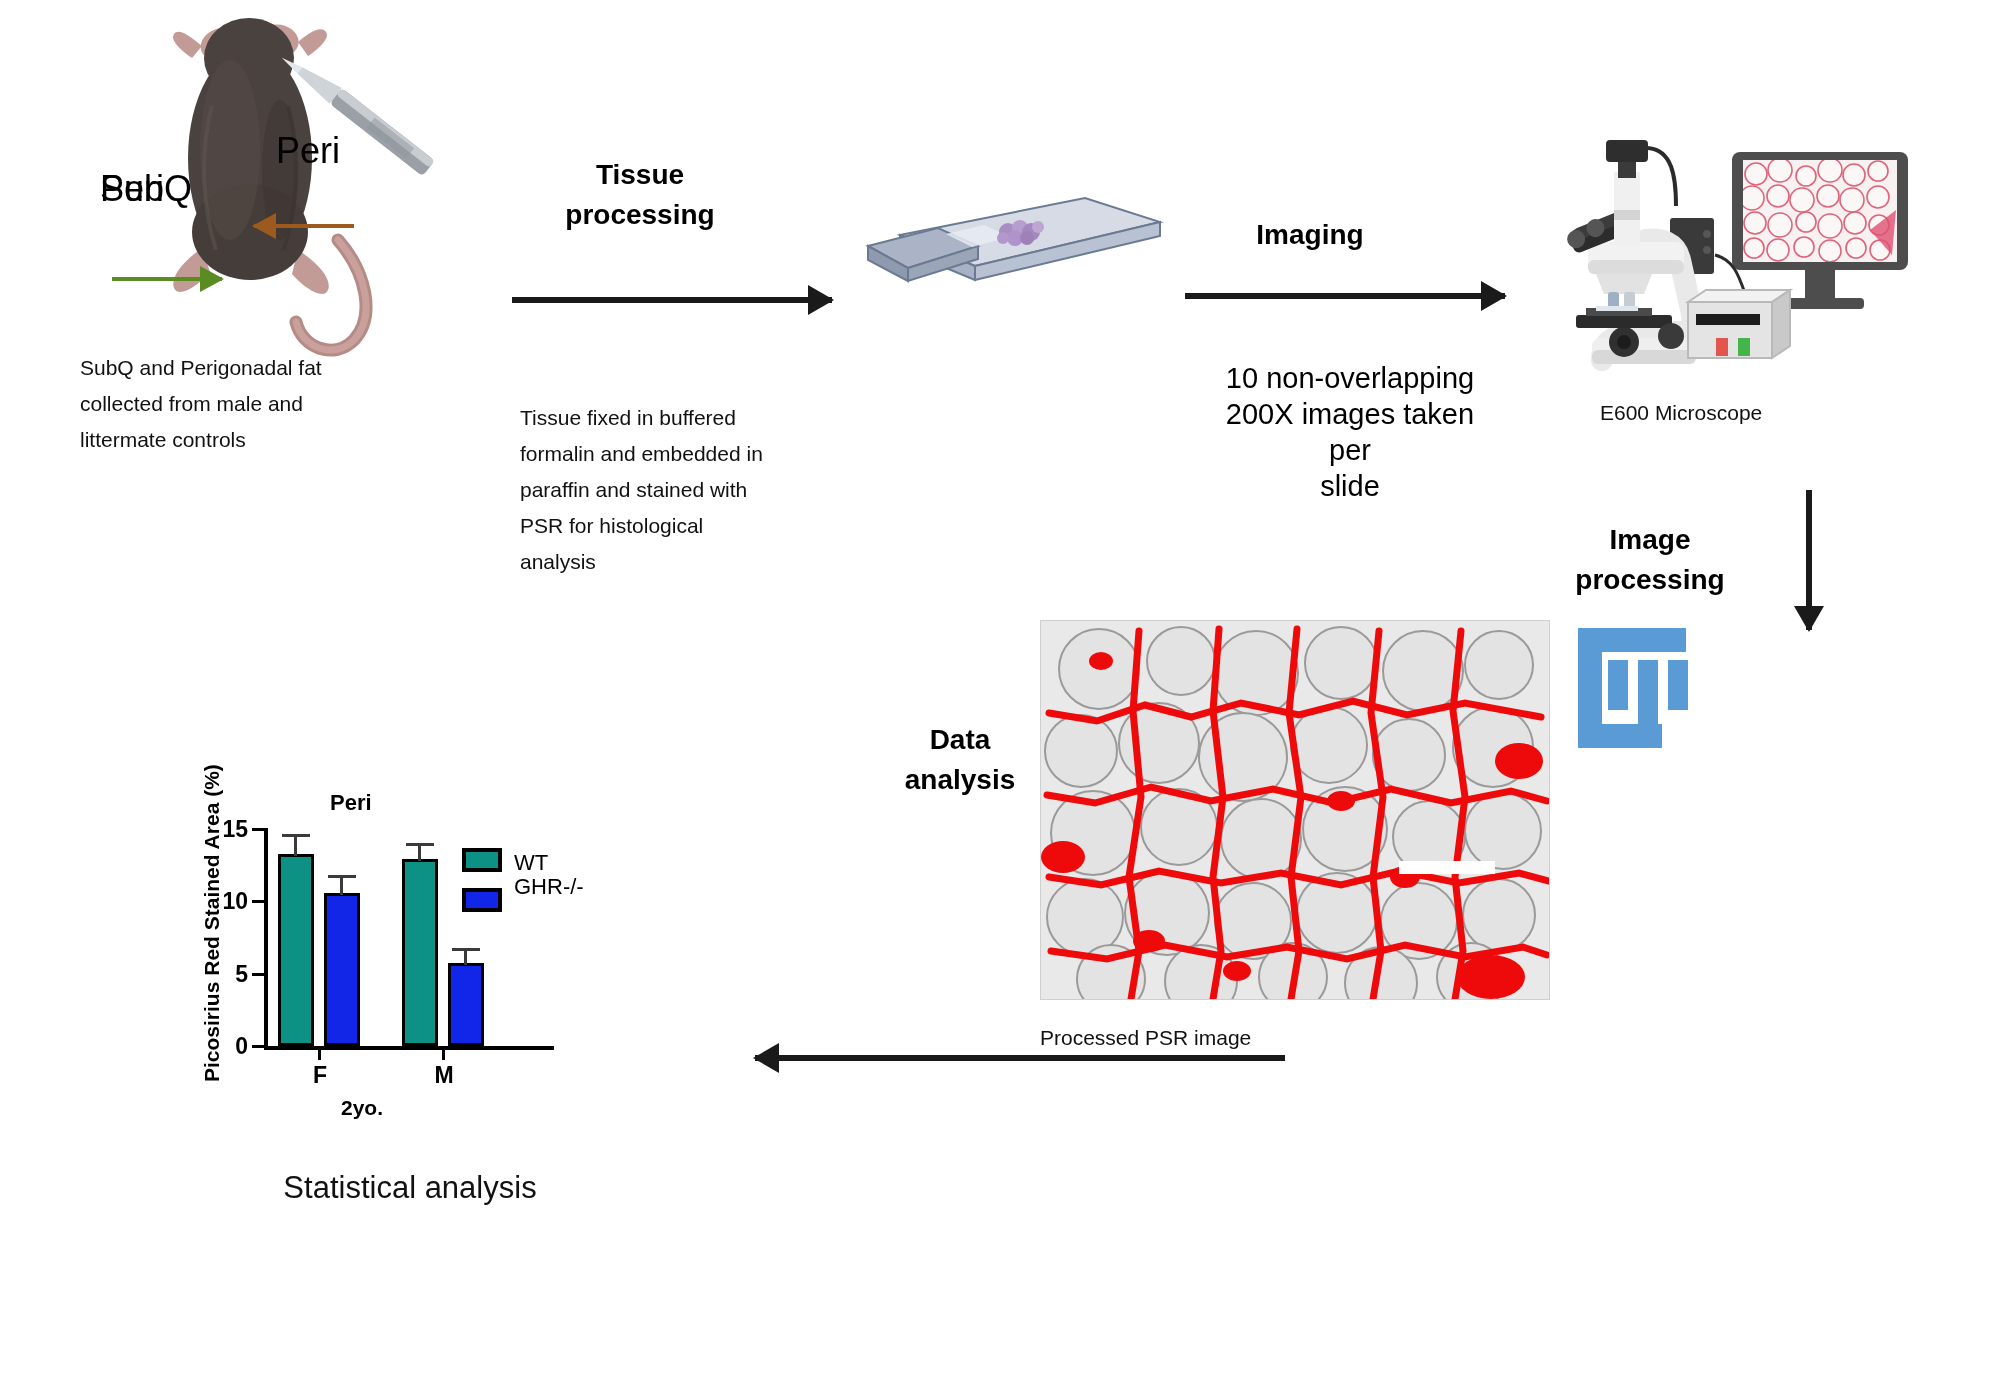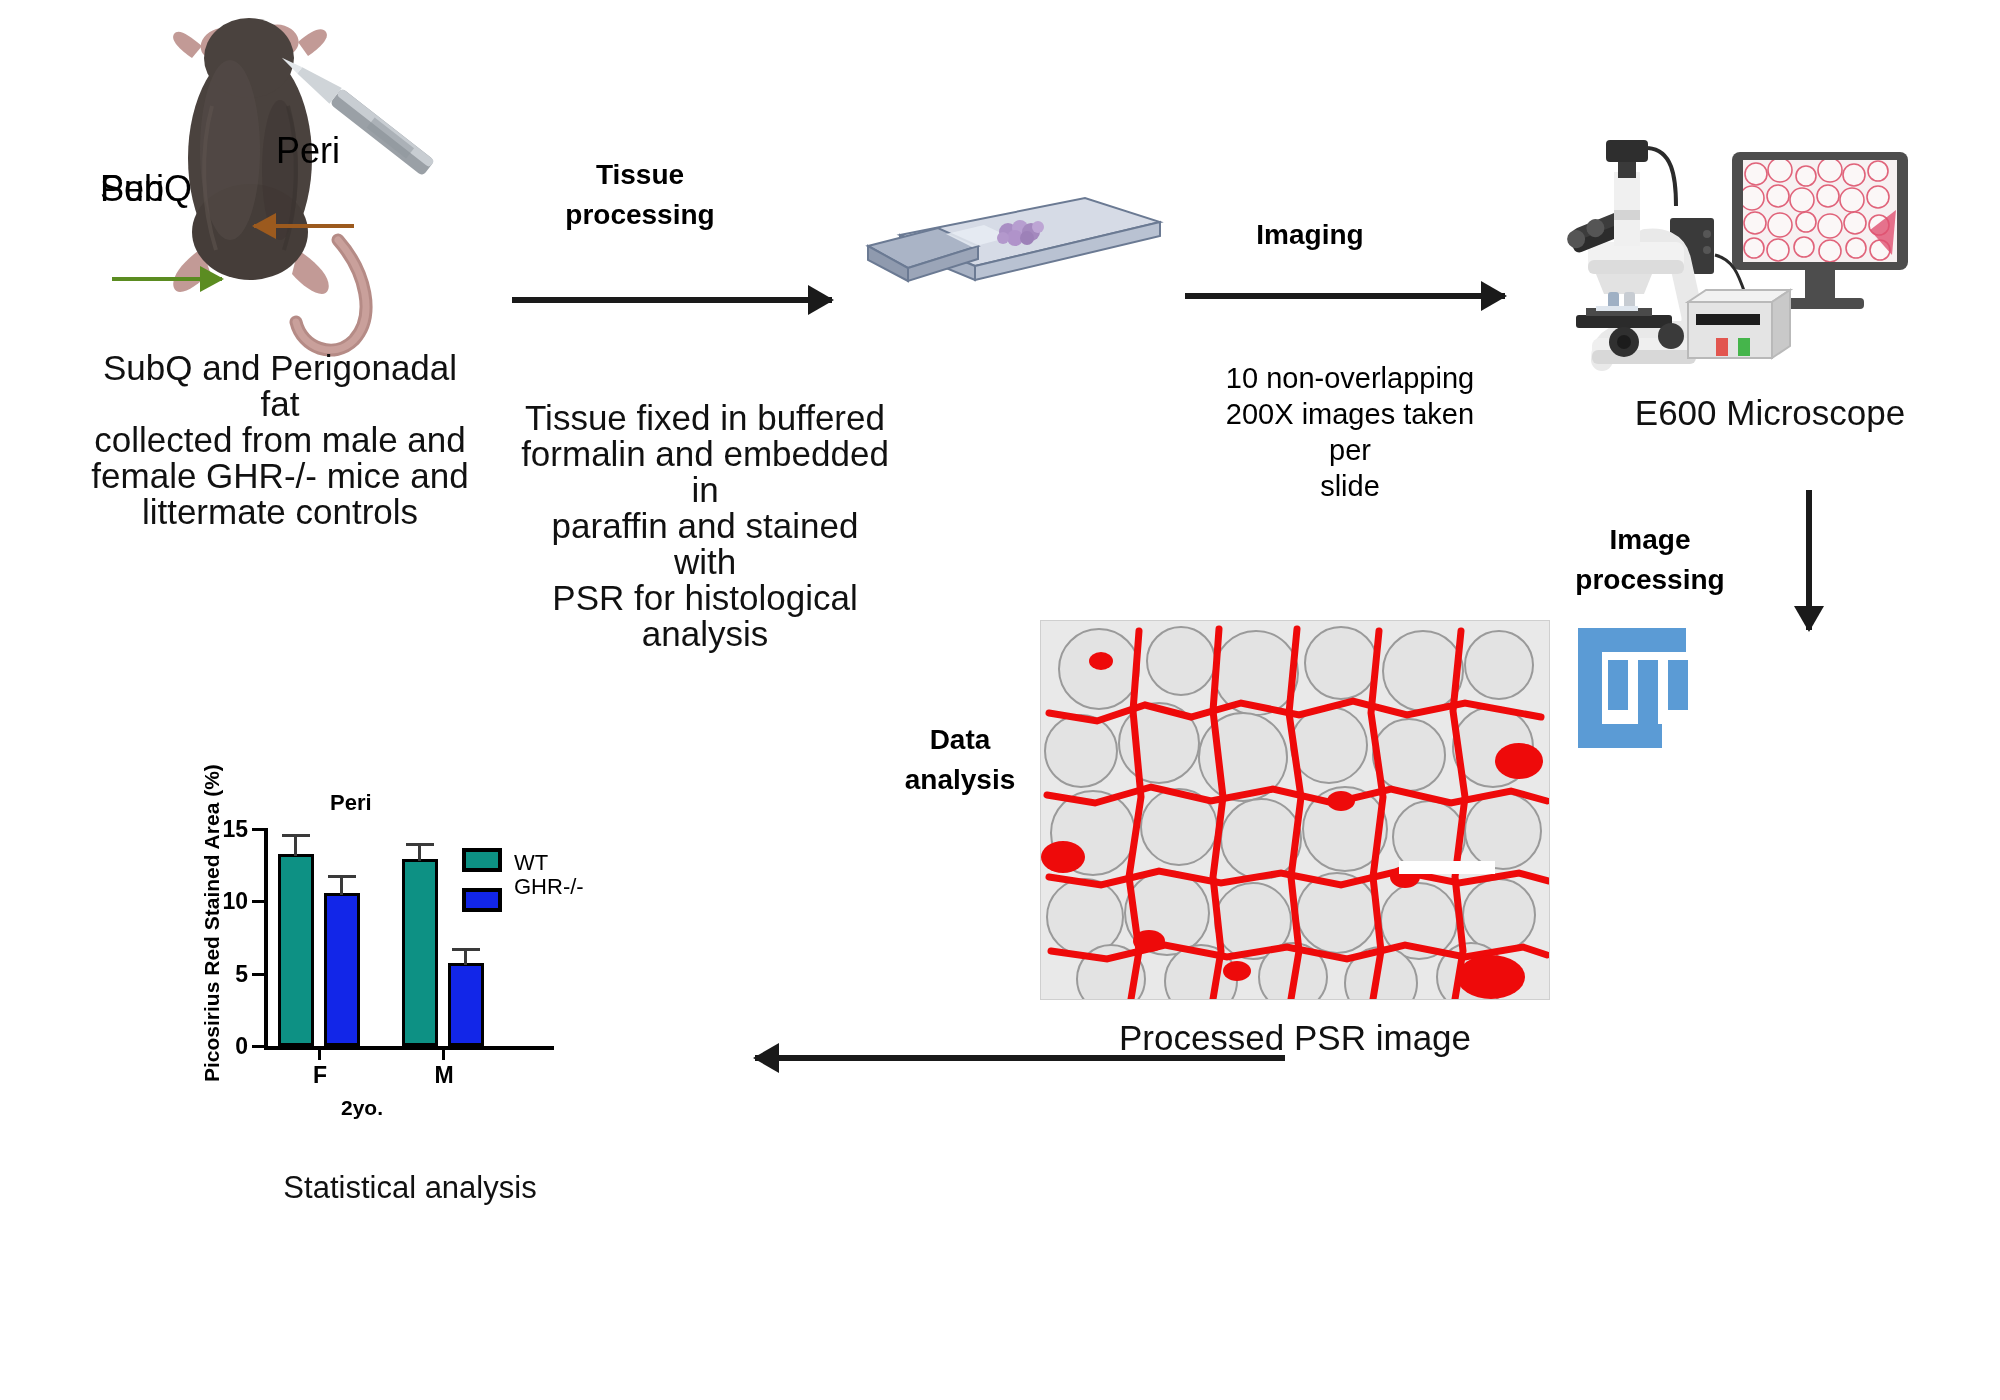--- a/index.html
+++ b/index.html
@@ -9,21 +9,21 @@
     background:#ffffff;
     font-family:"Liberation Sans", sans-serif;
     color:#000;
     position:relative;
     overflow:hidden;
   }
   .abs { position:absolute; }
 
   
   .cap {
-    font-size:35px; line-height:36px; text-align:center; color:#111;
+    font-size:21px; line-height:36px; color:#111;
     font-family:"Liberation Sans", sans-serif;
   }
   .step-label {
     font-weight:bold; font-size:28px; line-height:40px; text-align:center;
   }
   .small-note { font-size:29px; line-height:36px; }
 
   
   .arrow-h { position:absolute; height:6px; background:#1a1a1a; }
   .arrow-h::after {
@@ -125,21 +125,20 @@
   <span style="font-size:36px;">Peri</span>
 </div>
 <div class="abs thin-arrow to-left" style="left:254px; top:224px; width:100px; color:#9c5a1e; background:#9c5a1e;"></div>
 <div class="abs" style="left:276px; top:130px; font-size:36px;"><span>Peri</span></div>
 <div class="abs" style="left:100px; top:168px; font-size:36px;"><span>SubQ</span></div>
 <div class="abs thin-arrow to-right" style="left:112px; top:277px; width:110px; color:#5b8c21; background:#5b8c21;"></div>
 
 <div class="abs cap" style="left:80px; top:350px; width:400px;">
   <div>SubQ and Perigonadal fat</div>
   <div>collected from male and</div>
-  <div>female GHR-/- mice and</div>
   <div>littermate controls</div>
 </div>
 
 <div class="abs step-label" style="left:490px; top:155px; width:300px;">
   <div>Tissue</div>
   <div>processing</div>
 </div>
 <div class="arrow-h" style="left:512px; top:297px; width:320px;"></div>
 
 <div class="slide-wrap">

